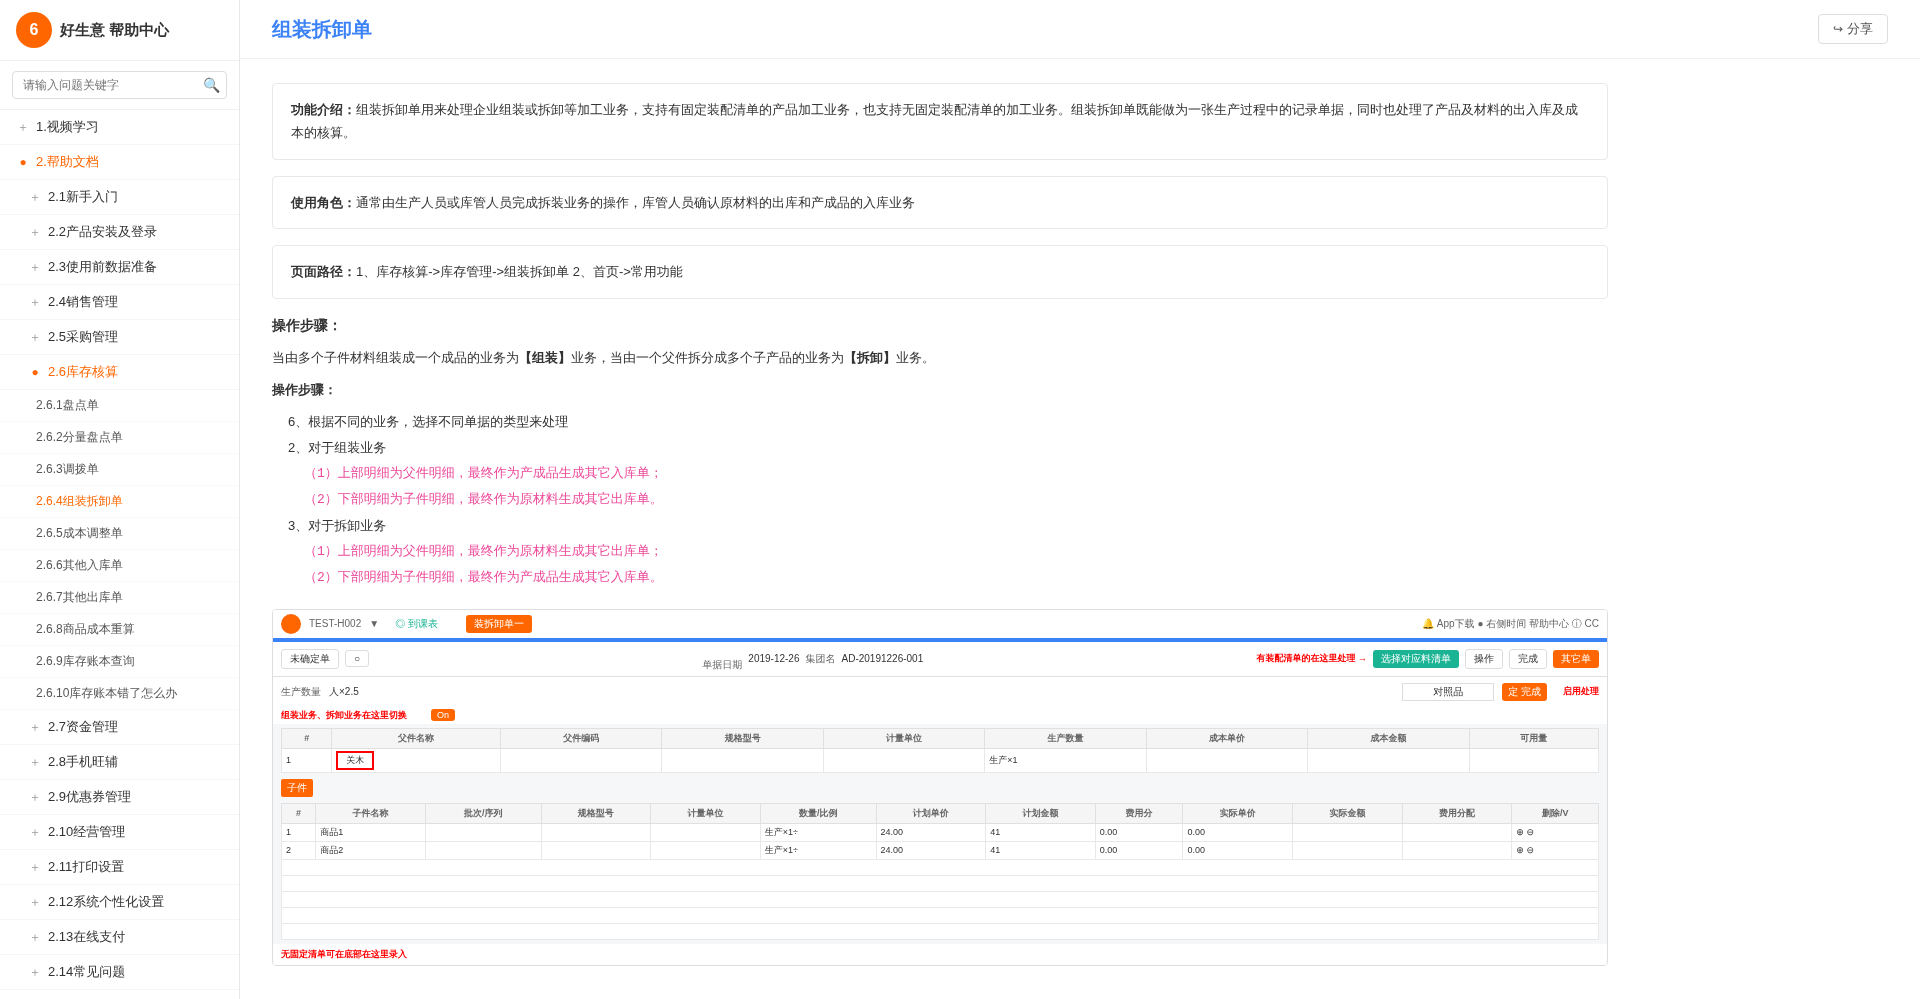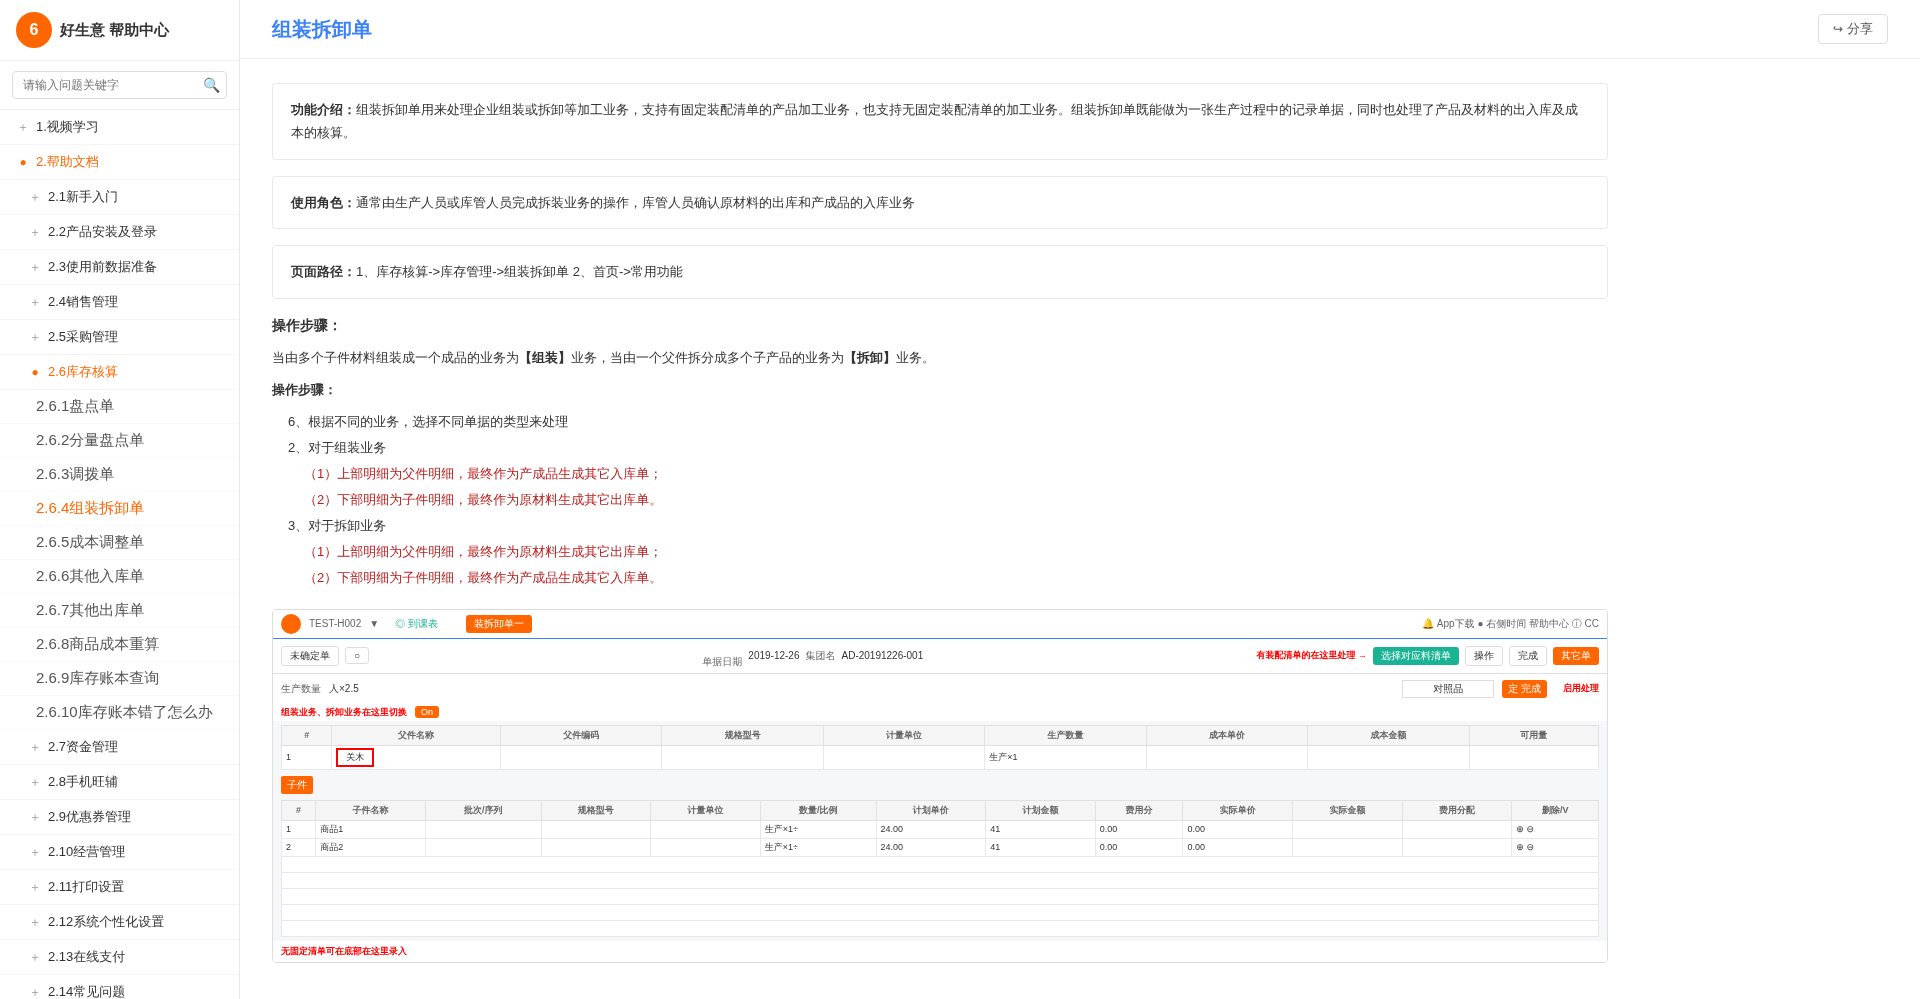--- a/index.html
+++ b/index.html
@@ -61,21 +61,21 @@
       display: inline-flex; align-items: center; justify-content: center;
       color: #999; font-size: 12px; flex-shrink: 0;
     }
     .nav-group-item.active-parent { color: #f60; }
     .nav-group-item.active-parent .nav-icon { color: #f60; }
     .nav-group-item.has-minus .nav-icon { color: #f60; }
 
     .nav-sub-item {
       padding: 7px 16px 7px 36px;
       cursor: pointer;
-      font-size: 15px; color: #555;
+      font-size: 12px; color: #555;
       border-bottom: 1px solid #f9f9f9;
     }
     .nav-sub-item.active { color: #f60; }
 
     
     .main-content {
       flex: 1;
       overflow-y: auto;
       background: #fff;
     }
@@ -122,21 +122,21 @@
       margin: 14px 0 8px;
     }
 
     .step-text {
       font-size: 13px; line-height: 2; color: #333; margin-bottom: 6px;
     }
     .step-item {
       font-size: 13px; line-height: 2; color: #333; margin-left: 16px;
     }
     .step-sub-item {
-      font-size: 13px; line-height: 2; color: #b91c1c; margin-left: 32px;
+      font-size: 13px; line-height: 2; color: #ec4899; margin-left: 32px; font-family: Liberation Mono, monospace;
     }
     .bold-text { font-weight: bold; }
 
     
     .screenshot-container {
       margin-top: 18px;
       border: 1px solid #ddd;
       border-radius: 4px;
       overflow: hidden;
       background: #f0f0f0;
@@ -144,21 +144,21 @@
 
     
     .sim-ui {
       width: 100%;
       font-size: 11px;
       color: #333;
       background: #f5f7f9;
     }
     .sim-topbar {
       background: #fff;
-      border-bottom: 1px solid #3b82f6;
+      border-bottom: 4px solid #3b82f6;
       padding: 4px 8px;
       display: flex; align-items: center; gap: 8px;
       font-size: 10px; color: #666;
     }
     .sim-logo { width: 20px; height: 20px; background: #f60; border-radius: 50%; display:inline-block; }
     .sim-toolbar {
       background: #fff;
       border-bottom: 1px solid #e0e0e0;
       padding: 4px 8px;
       display: flex; align-items: center; gap: 6px;
@@ -409,21 +409,21 @@
           <span class="sim-label">生产数量</span>
           <span style="font-size:10px;">人×2.5</span>
           <span style="flex:1;"></span>
 
           <span style="border:1px solid #ddd;padding:1px 30px;font-size:10px;background:#fff;">对照品</span>
           <span class="sim-btn-orange" style="font-size:10px;padding:2px 6px;">定 完成</span>
           <span style="color:#f00;font-size:9px;font-weight:bold;margin-left:8px;">启用处理</span>
         </div>
 
         
-        <div style="padding:2px 8px;background:#fff;font-size:9px;display:flex;align-items:center;gap:8px;">
+        <div style="padding:2px 8px;background:#fff;font-size:9px;display:flex;align-items:center;gap:24px;">
           <span style="color:#f00;font-weight:bold;">组装业务、拆卸业务在这里切换</span>
           <span class="sim-btn-orange" style="font-size:9px;padding:1px 6px;">On</span>
         </div>
 
         
         <div class="sim-table-area">
           <table class="sim-table">
             <thead>
               <tr>
                 <th>#</th>

